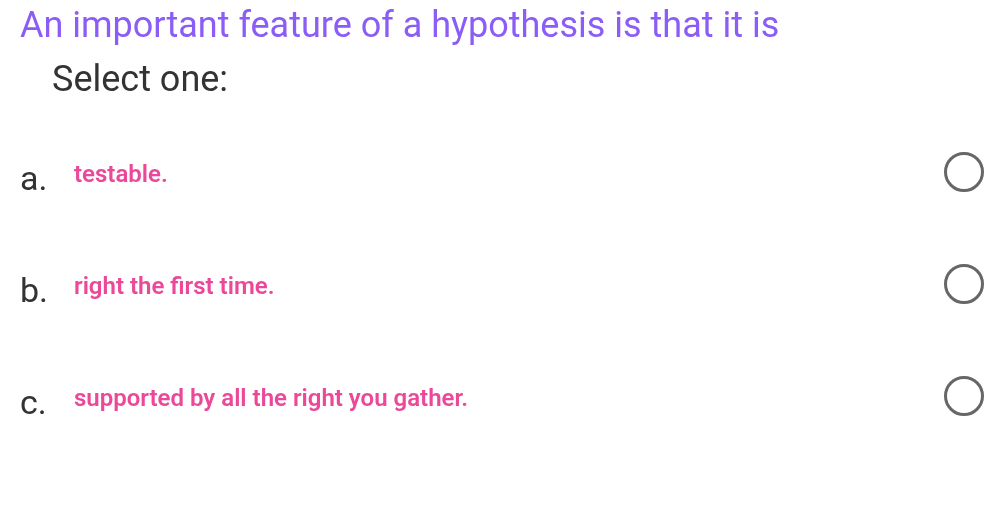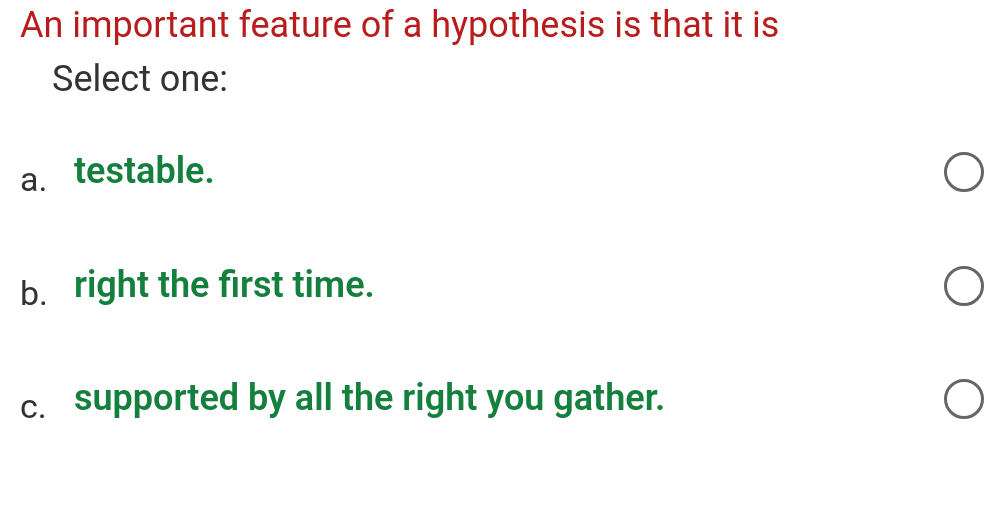--- a/index.html
+++ b/index.html
@@ -11,21 +11,21 @@
       font-family: -apple-system, BlinkMacSystemFont, "Segoe UI", Roboto, Helvetica, Arial, sans-serif;
       background: #ffffff;
       width: 984px;
       height: 525px;
       overflow: hidden;
       padding: 0;
     }
     .question-text {
       font-size: 36px;
       font-weight: 400;
-      color: #b91c1c;
+      color: #8b5cf6;
       line-height: 1.4;
       padding: 0 20px 0 20px;
       margin-bottom: 8px;
     }
     .select-one {
       font-size: 36px;
       font-weight: 400;
       color: #333333;
       padding: 0 20px;
       margin-bottom: 50px;
@@ -48,23 +48,23 @@
     .option-letter {
       font-size: 34px;
       font-weight: 400;
       color: #333333;
       min-width: 36px;
       line-height: 1.2;
       position: relative;
       top: 8px;
     }
     .option-text {
-      font-size: 36px;
+      font-size: 24px;
       font-weight: 600;
-      color: #15803d;
+      color: #ec4899;
       line-height: 1.2;
     }
     .radio-circle {
       width: 40px;
       height: 40px;
       border: 3px solid #666666;
       border-radius: 50%;
       flex-shrink: 0;
       margin-top: 2px;
       margin-right: -20px;

